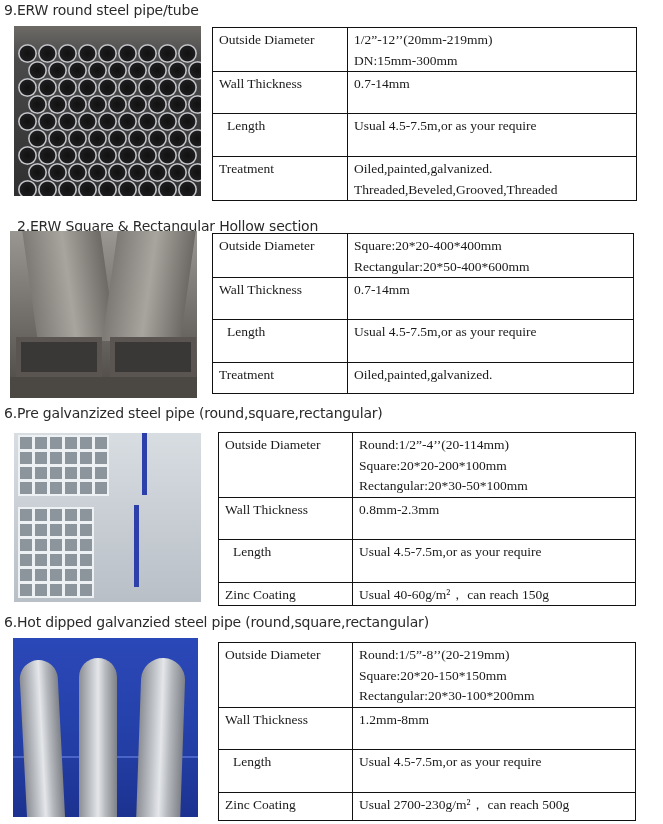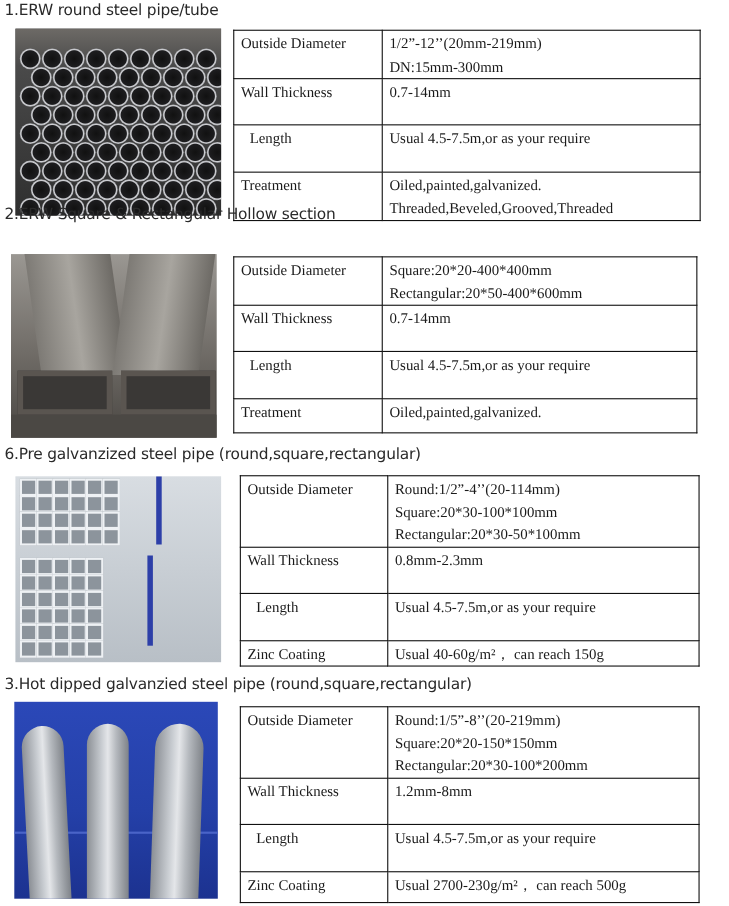--- a/index.html
+++ b/index.html
@@ -24,21 +24,21 @@
   .p3 { background:linear-gradient(180deg,#d8dde2,#b8bfc6); }
   .sq { position:absolute; width:12px; height:12px; border:2px solid #eef1f4; background:#8c949c; }
   .strap { position:absolute; width:5px; background:#2d3fa8; }
   
   .p4 { background:linear-gradient(180deg,#2b48b8 0%,#2440a8 55%,#1c3290 100%); }
   .tube { position:absolute; border-radius:22px 22px 0 0; background:linear-gradient(90deg,#8b8f95 0%,#c8ccd1 35%,#e4e6e9 50%,#b5b9be 70%,#7e8288 100%); }
 </style>
 </head>
 <body>
 
-<div class="heading" style="top:2px;">1.ERW round steel pipe/tube</div>
+<div class="heading" style="top:2px;">9.ERW round steel pipe/tube</div>
 
 <div class="photo p1" style="left:14px;top:26px;width:187px;height:170px;" title="ERW round steel pipes bundle">
   <div class="bg"></div>
   <div id="rings1">
       <div class="ring" style="left: 4px; top: 18px;"></div>
       <div class="ring" style="left: 24px; top: 18px;"></div>
       <div class="ring" style="left: 44px; top: 18px;"></div>
       <div class="ring" style="left: 64px; top: 18px;"></div>
       <div class="ring" style="left: 84px; top: 18px;"></div>
       <div class="ring" style="left: 104px; top: 18px;"></div>
@@ -140,21 +140,21 @@
   <tr style="height:42px;">
     <td class="label">Treatment</td>
     <td>
       <span class="line">Oiled,painted,galvanized.</span>
       <span class="line">Threaded,Beveled,Grooved,Threaded</span>
     </td>
   </tr>
 </tbody>
   </table>
 
-<div class="heading" style="top:187px;">2.ERW Square &amp; Rectangular Hollow section</div>
+<div class="heading" style="top:218px;margin-left:13px;">2.ERW Square &amp; Rectangular Hollow section</div>
 
 <div class="photo p2" style="left:10px;top:231px;width:187px;height:167px;" title="ERW rectangular hollow sections">
   <div class="beam" style="left:20px;top:0;width:78px;height:110px;transform:skewX(8deg);"></div>
   <div class="beam" style="left:100px;top:0;width:78px;height:110px;transform:skewX(-8deg);"></div>
   <div class="end" style="left:6px;top:106px;width:76px;height:30px;"></div>
   <div class="end" style="left:100px;top:106px;width:76px;height:30px;"></div>
   <div style="position:absolute;left:0;top:146px;width:187px;height:21px;background:#4b4844;"></div>
 </div>
 
 <table class="spec" style="left:212px;top:233px;width:422px;">
@@ -243,40 +243,40 @@
   <div class="strap" style="left:128px;top:0;height:62px;"></div>
   <div class="strap" style="left:120px;top:72px;height:82px;"></div>
 </div>
 
 <table class="spec" style="left:218px;top:432px;width:418px;">
   <tbody>
       <tr style="height:63px;">
     <td class="label" style="width:121px;">Outside Diameter</td>
     <td>
       <span class="line">Round:1/2”-4’’(20-114mm)</span>
-      <span class="line">Square:20*30-100*100mm</span>
+      <span class="line">Square:20*20-200*100mm</span>
       <span class="line">Rectangular:20*30-50*100mm</span>
     </td>
   </tr>
   <tr style="height:42px;">
     <td class="label">Wall Thickness</td>
     <td>0.8mm-2.3mm</td>
   </tr>
   <tr style="height:43px;">
     <td class="label indent">Length</td>
     <td>Usual 4.5-7.5m,or as your require</td>
   </tr>
   <tr style="height:21px;">
     <td class="label">Zinc Coating</td>
     <td>Usual 40-60g/m²， can reach 150g</td>
   </tr>
 </tbody>
   </table>
 
-<div class="heading" style="top:614px;">3.Hot dipped galvanzied steel pipe  (round,square,rectangular)</div>
+<div class="heading" style="top:614px;">6.Hot dipped galvanzied steel pipe  (round,square,rectangular)</div>
 
 <div class="photo p4" style="left:13px;top:638px;width:185px;height:179px;" title="Hot dipped galvanized round pipes">
   <div style="position:absolute;left:0;top:118px;width:185px;height:2px;background:#4a64c8;"></div>
   <div class="tube" style="left:10px;top:22px;width:38px;height:160px;transform:rotate(-3deg);"></div>
   <div class="tube" style="left:66px;top:20px;width:38px;height:160px;"></div>
   <div class="tube" style="left:126px;top:20px;width:44px;height:160px;transform:rotate(2deg);"></div>
 </div>
 
 <table class="spec" style="left:218px;top:642px;width:418px;">
   <tbody>

